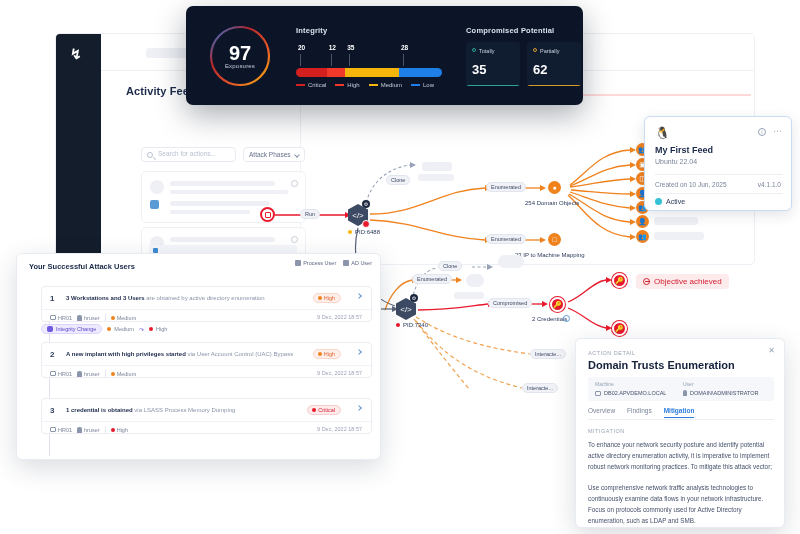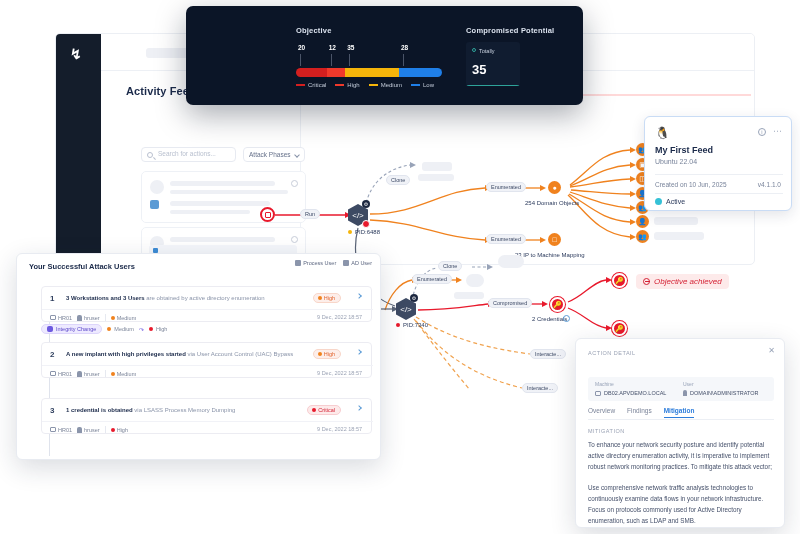--- a/index.html
+++ b/index.html
@@ -170,21 +170,21 @@
   }
   .badge-rd {
     position: absolute; width: 8px; height: 8px; border-radius: 50%;
     background: #e8192c; border: 1.2px solid #fff;
   }
   .pid { position: absolute; font-size: 6px; color: #2b3a5c; white-space: nowrap; }
   .pid i { display: inline-block; width: 4px; height: 4px; border-radius: 50%; margin-right: 3px; }
   #objective {
     position: absolute; background: #fdeaea; border-radius: 4px;
     padding: 3px 7px; font-size: 8px; color: #d42033; white-space: nowrap;
-    display: flex; align-items: center; gap: 4px; font-style: italic;
+    display: flex; align-items: center; gap: 4px;
   }
   #objective .nob {
     width: 7px; height: 7px; border: 1.3px solid #d42033; border-radius: 50%; position: relative;
   }
   #objective .nob:after { content:''; position:absolute; left:1px; top:2.2px; width:4.5px; height:1.2px; background:#d42033; }
   .blurlbl { position: absolute; background: #eef0f5; border-radius: 3px; }
 
   
   #agent {
     position: absolute; left: 644px; top: 116px; width: 148px; height: 95px;
@@ -328,23 +328,38 @@
     </div>
 
     <div id="bg-right-col">
       <div class="skel" style="width:230px;height:8px;"></div>
       <div class="skel" style="width:170px;height:7px;"></div>
     </div>
   </div>
 
   <div id="summary">
 
+    <div id="gauge">
+      <svg width="64" height="64" viewBox="0 0 64 64">
+        <defs>
+          <linearGradient id="gg" x1="0" y1="0" x2="1" y2="1">
+            <stop offset="0%" stop-color="#1f7fe8"></stop>
+            <stop offset="33%" stop-color="#b5252b"></stop>
+            <stop offset="66%" stop-color="#e8562a"></stop>
+            <stop offset="100%" stop-color="#f5b50a"></stop>
+          </linearGradient>
+        </defs>
+        <circle cx="32" cy="32" r="29" fill="none" stroke="url(#gg)" stroke-width="2.2"></circle>
+      </svg>
+      <div class="num">97</div>
+      <div class="cap">Exposures</div>
+    </div>
 
     <div id="sev">
-      <div class="sec-title">Objective</div>
+      <div class="sec-title">Integrity</div>
       <div id="sev-ticks">
           <div class="tickwrap" style="left: 2px;">
             <div class="tv">20</div>
             <div class="tl"></div>
           </div>
           <div class="tickwrap" style="left: 32.7368px;">
             <div class="tv">12</div>
             <div class="tl"></div>
           </div>
           <div class="tickwrap" style="left: 51.1789px;">
@@ -382,20 +397,26 @@
         </div>
     </div>
 
     <div id="mit">
       <div class="sec-title">Compromised Potential</div>
       <div id="mit-row">
           <div class="mit-box">
             <span class="ring"></span>
             <span class="lbl ind">Totally</span>
             <span class="val">35</span>
+            <span class="ul"></span>
+          </div>
+          <div class="mit-box partial">
+            <span class="ring"></span>
+            <span class="lbl ind">Partially</span>
+            <span class="val">62</span>
             <span class="ul"></span>
           </div>
         </div>
     </div>
   </div>
 
   <div id="graph">
     <svg width="560" height="290" viewBox="0 0 560 290">
 
       <path d="M35,105 L105,105" stroke="#e8192c" stroke-width="1.4" fill="none"></path>
@@ -615,20 +636,21 @@
           <span class="flat"><span class="sd" style="background:#e8192c"></span>High</span>
         </div>
       </div>
 
   <div style="position: absolute; left: 18px; top: 63px; width: 343px; height: 63px; background: rgb(247, 245, 255); border-radius: 4px; z-index: -1;"></div>
     </div>
 
   <div id="detail" class="shadow-lg">
     <div class="close">✕</div>
     <div class="eyebrow">ACTION DETAIL</div>
+    <div class="h1">Domain Trusts Enumeration</div>
     <div class="mbox">
       <div class="k" style="left:7px;">Machine</div>
       <div class="v" style="left:7px;">
         <span class="mon"></span>
         <span>DB02.APVDEMO.LOCAL</span>
       </div>
       <div class="k" style="left:95px;">User</div>
       <div class="v" style="left:95px;">
         <span class="usr"></span>
         <span>DOMAIN\ADMINISTRATOR</span>

